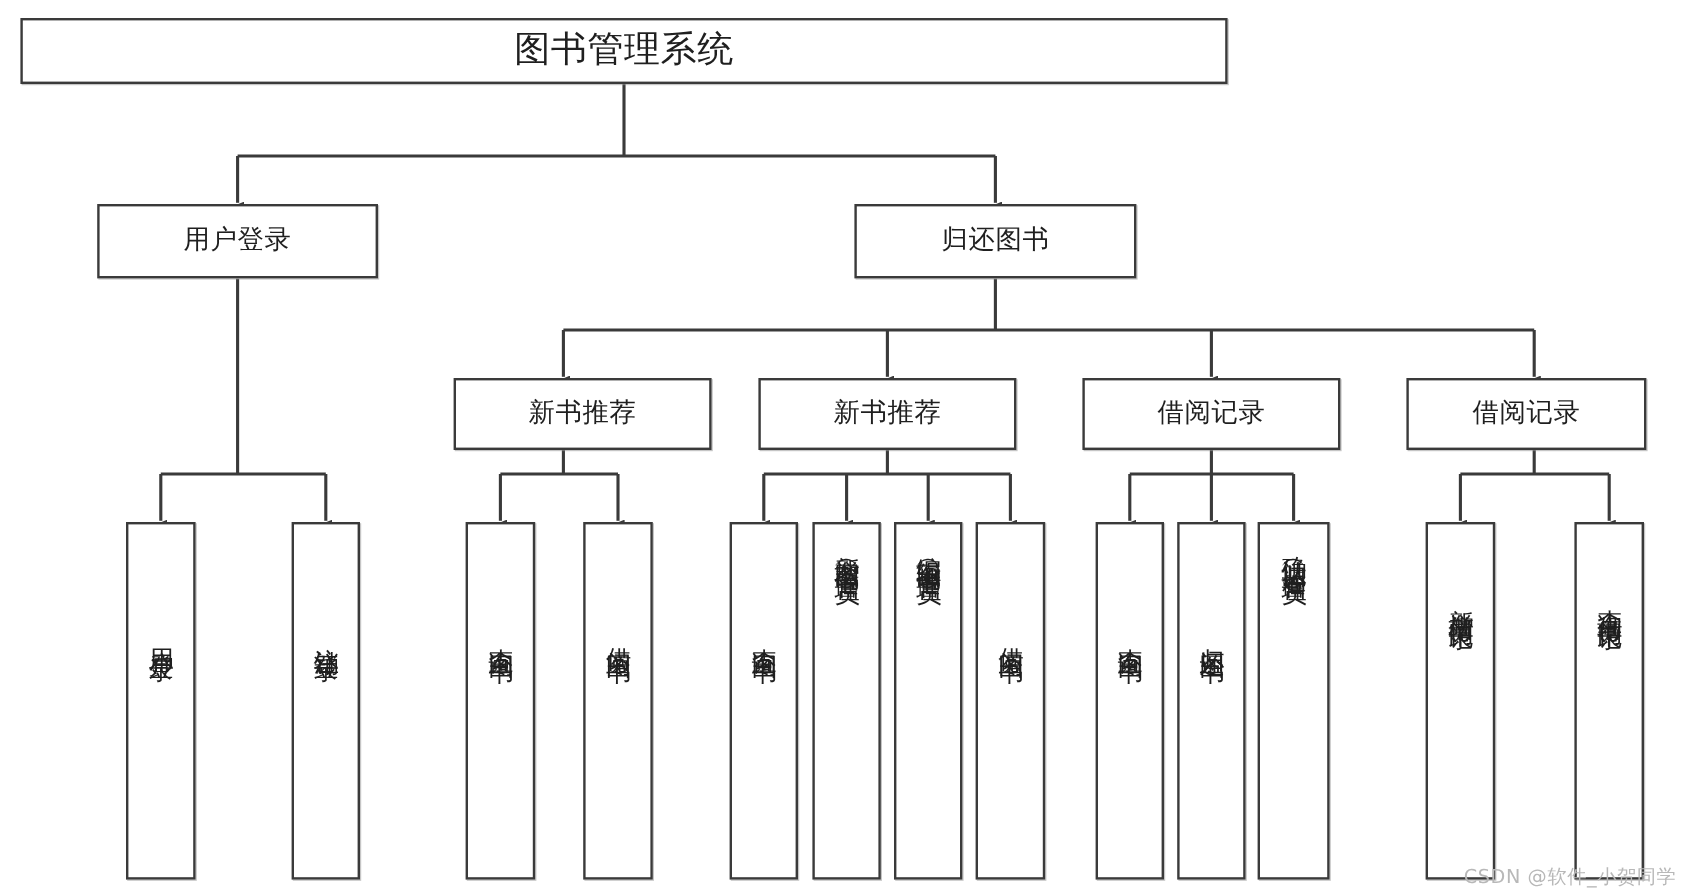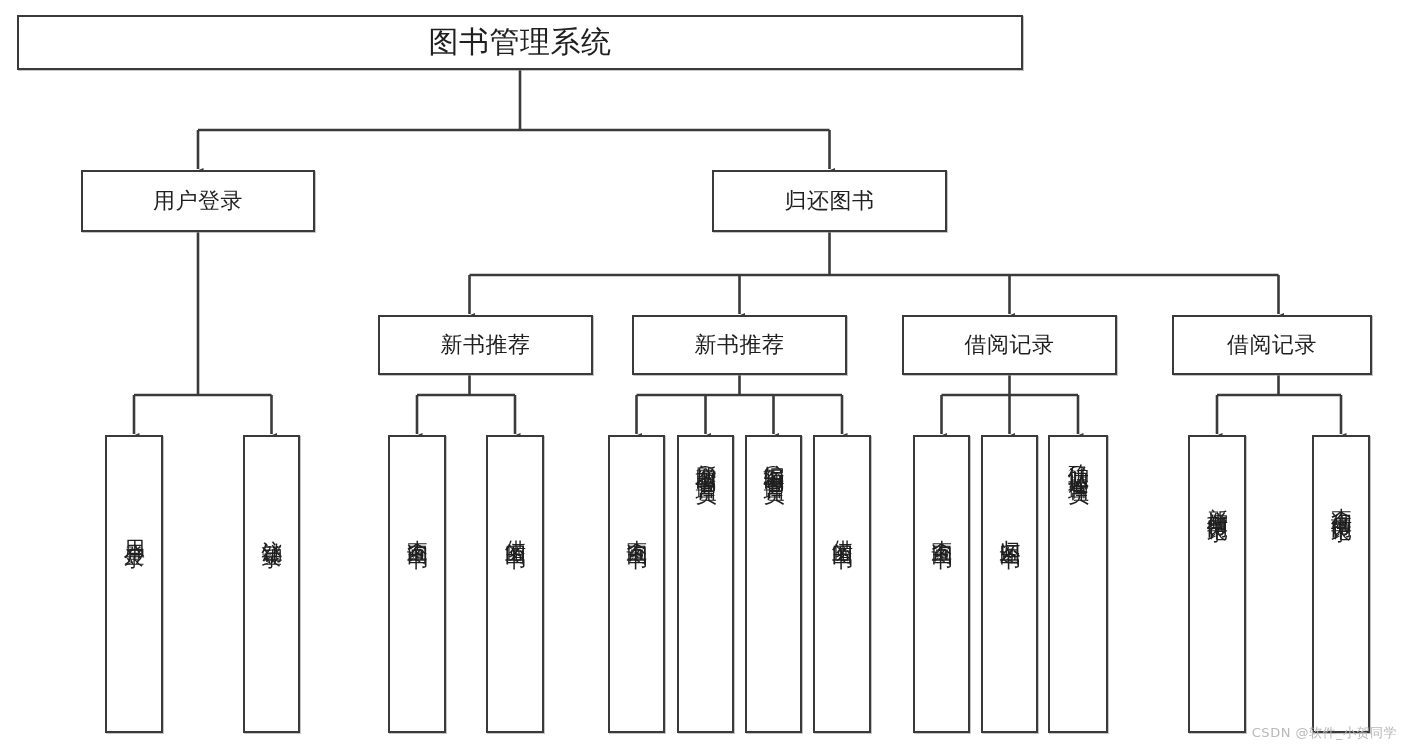--- a/index.html
+++ b/index.html
@@ -68,21 +68,21 @@
   .node.vert.midlow .label {
     padding-top: 48px;
   }
   .node.vert.tall .label {
     padding-top: 4px;
   }
   .watermark {
     position: absolute;
     right: 8px;
     bottom: 5px;
-    font-size: 13px;
+    font-size: 16px;
     color: #b8b8b8;
     white-space: nowrap;
     letter-spacing: 0.5px;
   }
 </style>
 </head>
 <body>
 
 <div id="diagram-root">
   <svg class="wires" viewBox="0 0 1405 747" xmlns="http://www.w3.org/2000/svg">

